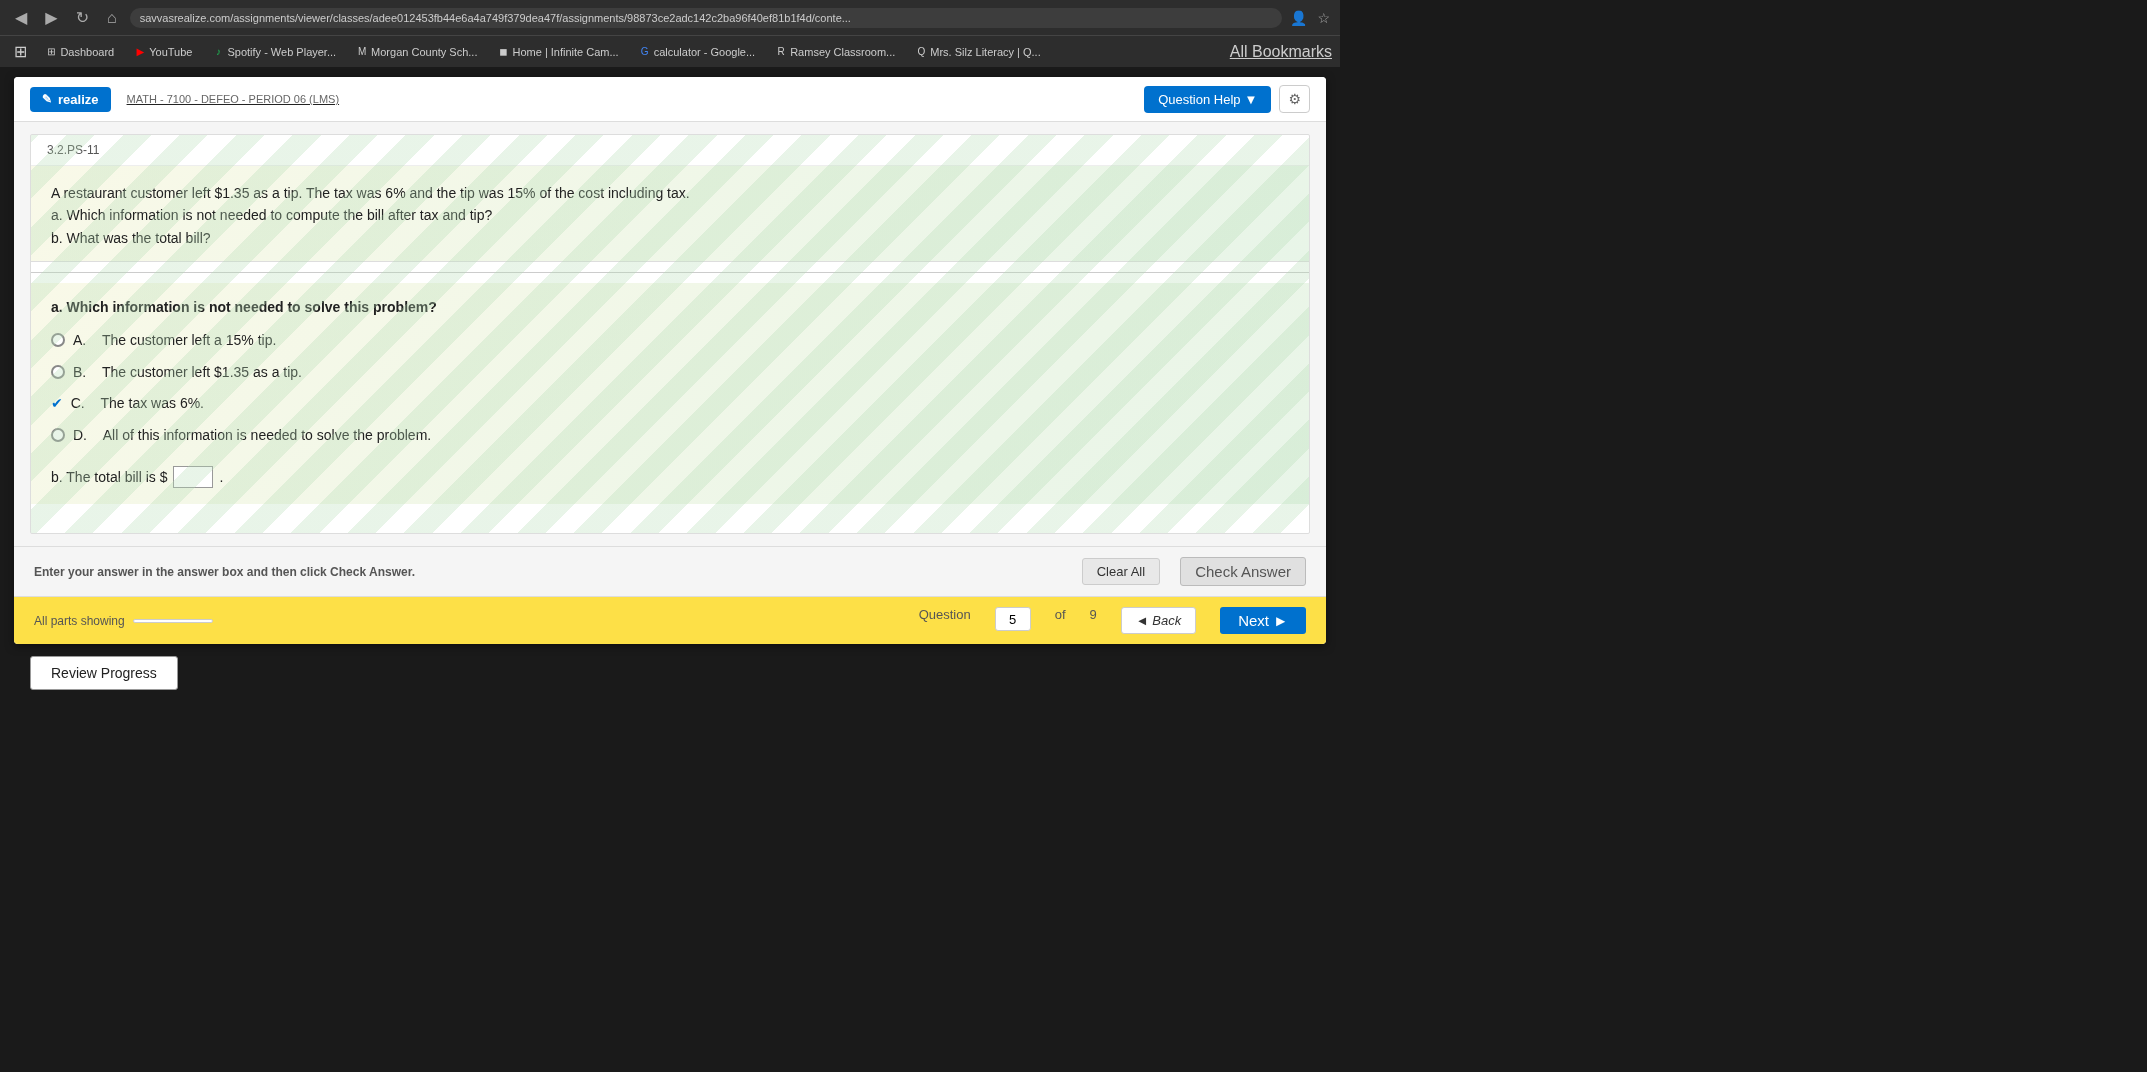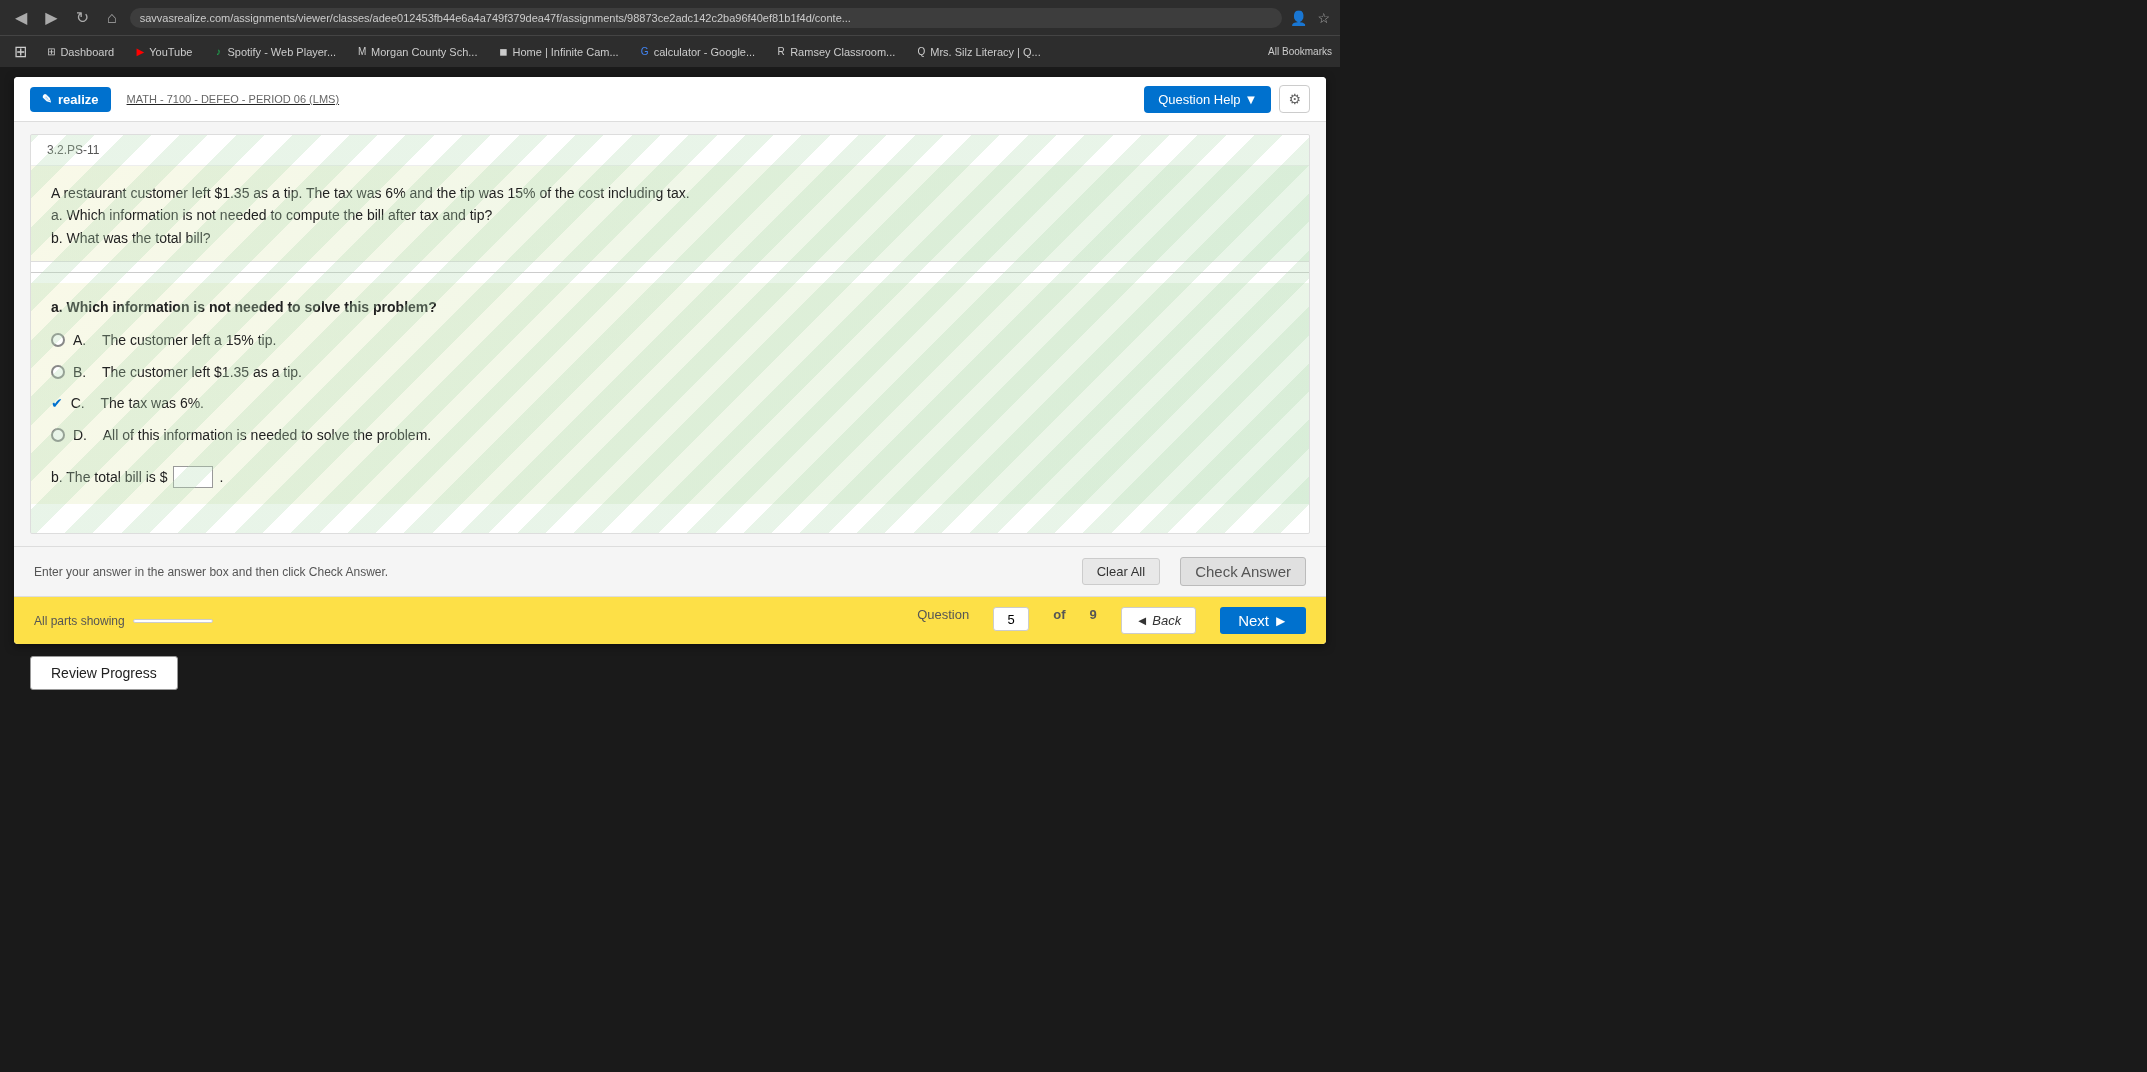--- a/index.html
+++ b/index.html
@@ -76,22 +76,23 @@
     }
     .grid-icon-btn {
       color: #ccc;
       font-size: 16px;
       padding: 2px 6px;
       cursor: pointer;
     }
     .all-bookmarks {
       margin-left: auto;
       color: #ccc;
-      font-size: 10px;
-      cursor: pointer;
+      font-size: 16px;
+      cursor: pointer;
+      text-decoration: underline;
     }
 
     
     .app-wrapper {
       background: #1a1a1a;
       padding: 10px 14px 20px;
     }
 
     
     .app-panel {
@@ -263,20 +264,21 @@
       padding: 10px 20px;
       display: flex;
       align-items: center;
       border-top: 1px solid #ddd;
     }
 
     .hint-text {
       font-size: 12px;
       color: #555;
       flex: 1;
+      font-weight: bold;
     }
 
     .clear-all-btn {
       background: #e8e8e8;
       border: 1px solid #ccc;
       padding: 5px 14px;
       border-radius: 3px;
       font-size: 13px;
       cursor: pointer;
       color: #333;
@@ -333,21 +335,20 @@
       width: 36px;
       height: 24px;
       text-align: center;
       font-size: 13px;
       border-radius: 3px;
     }
 
     .of-text {
       font-size: 13px;
       color: #555;
-      font-weight: bold;
     }
 
     .back-btn {
       background: #fff;
       border: 1px solid #ccc;
       padding: 5px 14px;
       border-radius: 3px;
       font-size: 13px;
       cursor: pointer;
       color: #333;

